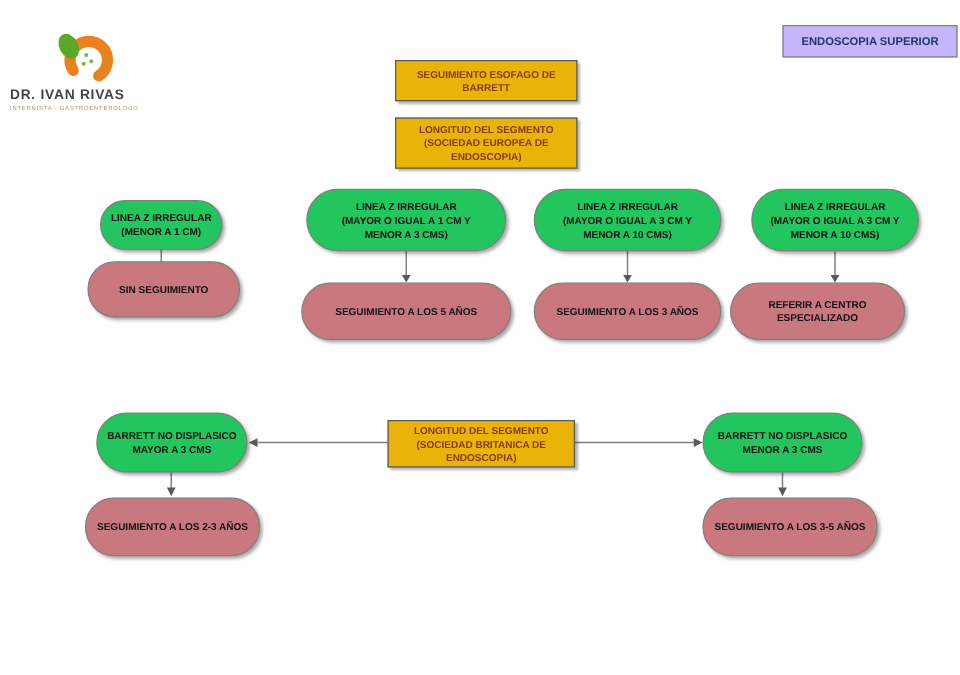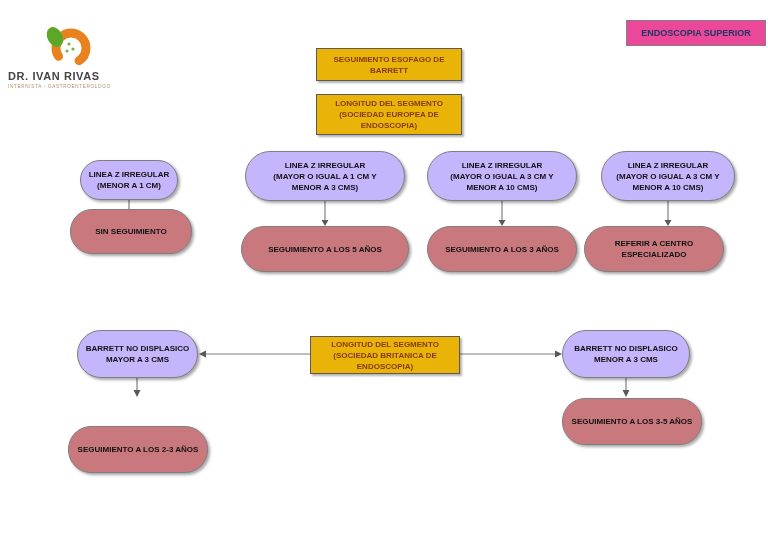--- a/index.html
+++ b/index.html
@@ -42,21 +42,21 @@
     letter-spacing: 0.7px;
     color: #b09070;
     white-space: nowrap;
   }
 
   
   .badge {
     position: absolute;
     left: 626px; top: 20px;
     width: 140px; height: 26px;
-    background: #ec4899;
+    background: #c4b5fd;
     border: 1px solid #808080;
     color: #1F3864;
     font-size: 9px;
     font-weight: bold;
     display: flex; align-items: center; justify-content: center;
     text-align: center;
   }
 
   
   .obox {
@@ -82,39 +82,39 @@
     border: 1px solid #7f7f7f;
     font-weight: bold;
     font-size: 8px;
     line-height: 11px;
     color: #111111;
     text-align: center;
     display: flex; align-items: center; justify-content: center;
     white-space: pre-line;
     box-shadow: 2px 2px 3px rgba(0,0,0,0.35);
   }
-  .blue { background: #c4b5fd; text-align: center; }
+  .blue { background: #22c55e; text-align: center; }
   .rose { background: #C9797E; }
 
   
   .c1 { left: 80px;  top: 160px; width: 98px;  height: 40px; border-radius: 20px; }
   .c2 { left: 245px; top: 151px; width: 160px; height: 50px; border-radius: 25px; }
   .c3 { left: 427px; top: 151px; width: 150px; height: 50px; border-radius: 25px; }
   .c4 { left: 601px; top: 151px; width: 134px; height: 50px; border-radius: 25px; }
 
   
   .o1 { left: 70px;  top: 209px; width: 122px; height: 45px; border-radius: 22px; }
   .o2 { left: 241px; top: 226px; width: 168px; height: 46px; border-radius: 23px; }
   .o3 { left: 427px; top: 226px; width: 150px; height: 46px; border-radius: 23px; text-align: center; }
   .o4 { left: 584px; top: 226px; width: 140px; height: 46px; border-radius: 23px; }
 
   
   .bl { left: 77px;  top: 330px; width: 121px; height: 48px; border-radius: 24px; }
   .br { left: 562px; top: 330px; width: 128px; height: 48px; border-radius: 24px; }
-  .fl { left: 68px;  top: 398px; width: 140px; height: 47px; border-radius: 23px; margin-top: 28px; }
+  .fl { left: 68px;  top: 398px; width: 140px; height: 47px; border-radius: 23px; }
   .fr { left: 562px; top: 398px; width: 140px; height: 47px; border-radius: 23px; }
 
   
   .citation {
     position: absolute;
     left: 0; top: 487px;
     width: 768px;
     text-align: center;
     font-weight: bold;
     color: #2b2b2b;

